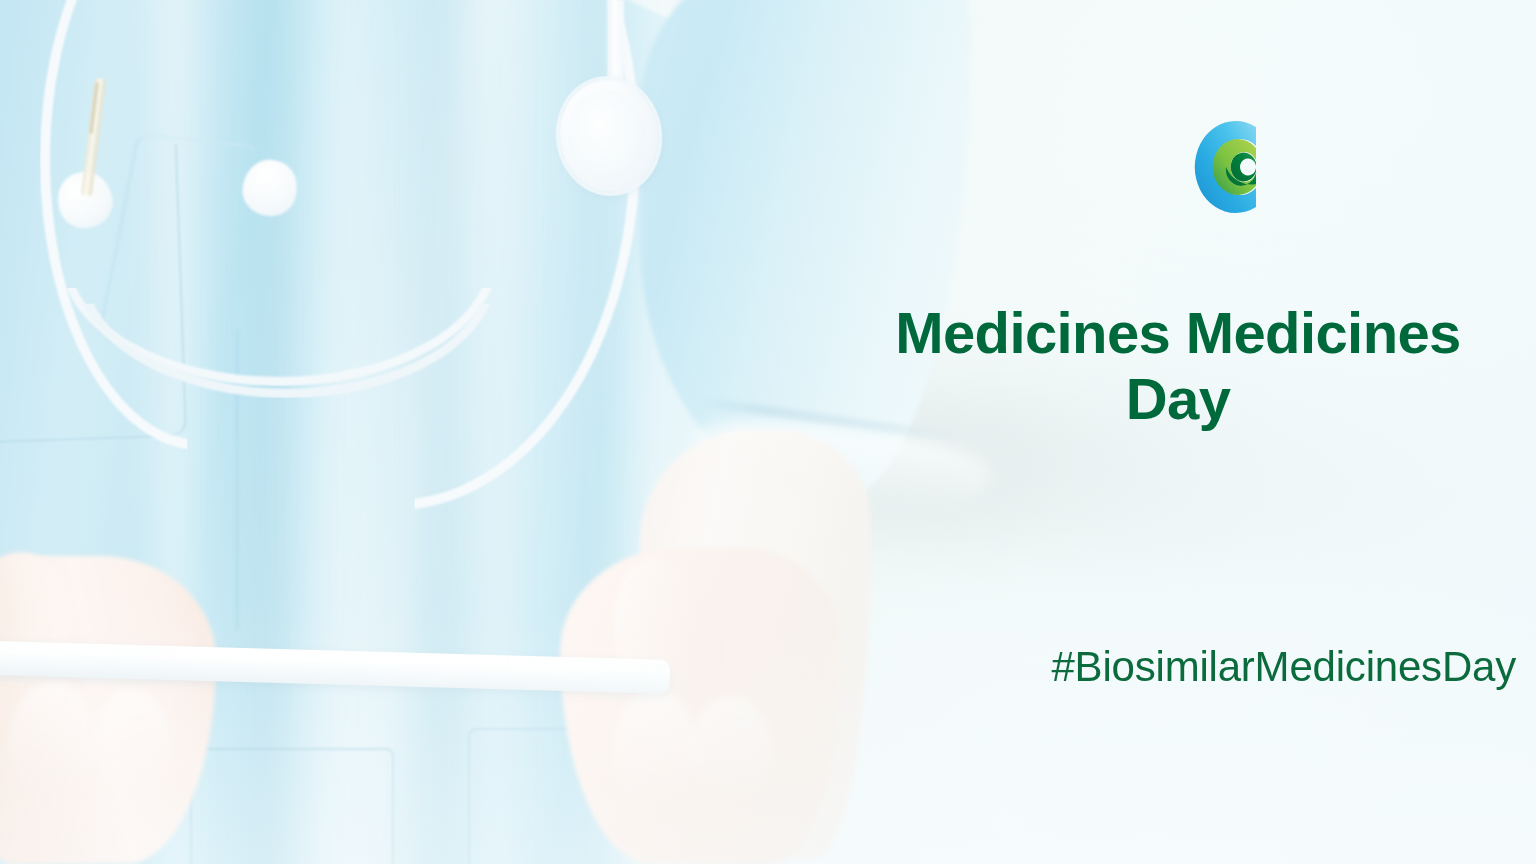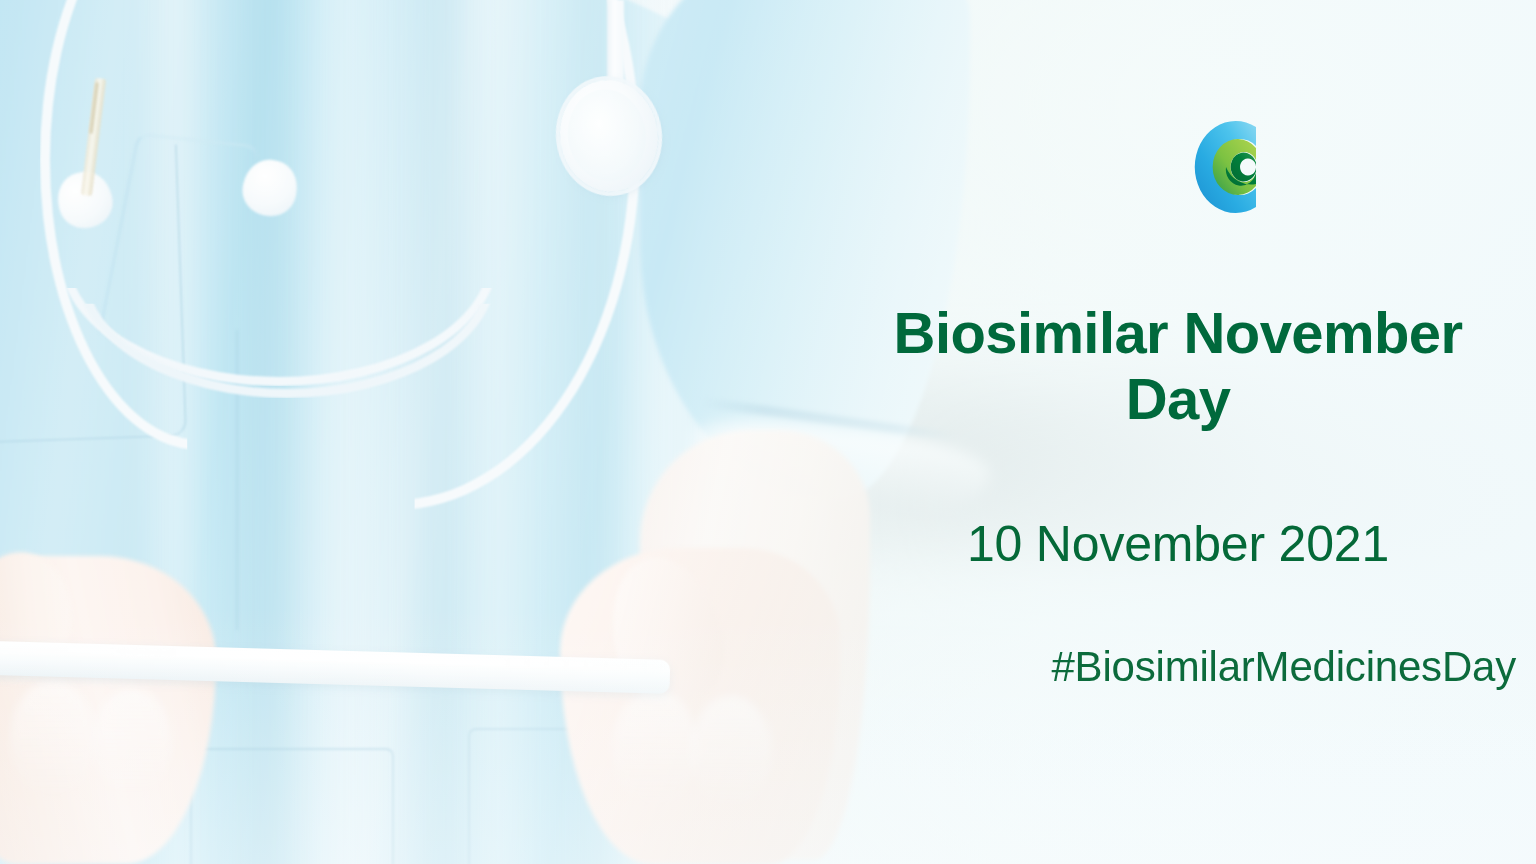--- a/index.html
+++ b/index.html
@@ -634,19 +634,18 @@
         <path d="M70 30 A25 28 0 1 0 70 68 L70 56 A13.5 15 0 1 1 70 42 Z" fill="url(#glime)"></path>
 
         <path d="M70 44.5 A13 14.5 0 1 0 70 53.5 L70 49.6 A8 8.5 0 1 1 70 48.4 Z" fill="url(#ggreen)"></path>
 
         <path d="M40 49 A15 16 0 0 0 70 54 L70 66 A27 28 0 0 1 40 49 Z" fill="url(#ggreen)"></path>
       </svg>
       <div class="logo-words">
       </div>
     </div>
 
-    <div class="headline">Biosimilar November Day</div>
-
-    <div class="event-date">10 November 2021</div>
+    <div class="headline">Medicines Medicines Day</div>
+
 
     <div class="hashtag">#BiosimilarMedicinesDay</div>
   </div>
 </div>
 
 </body></html>

